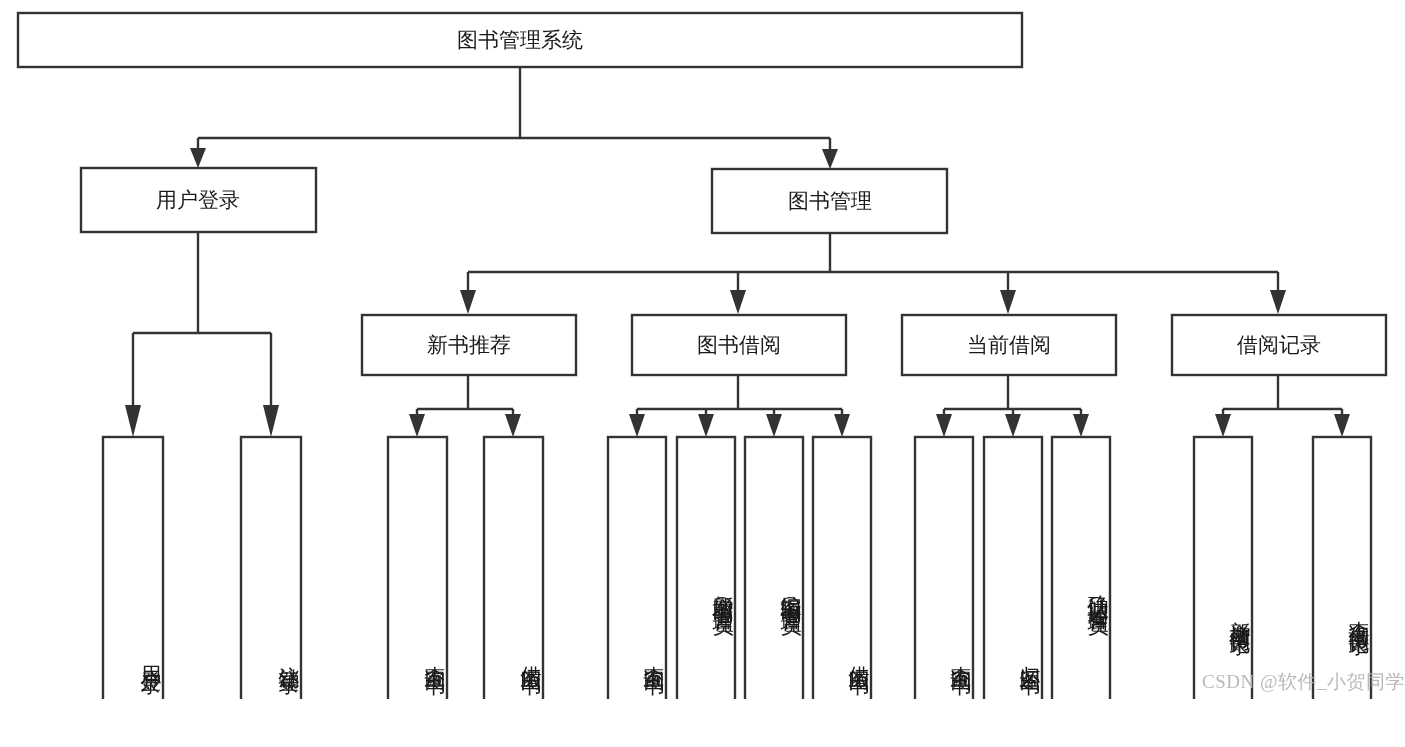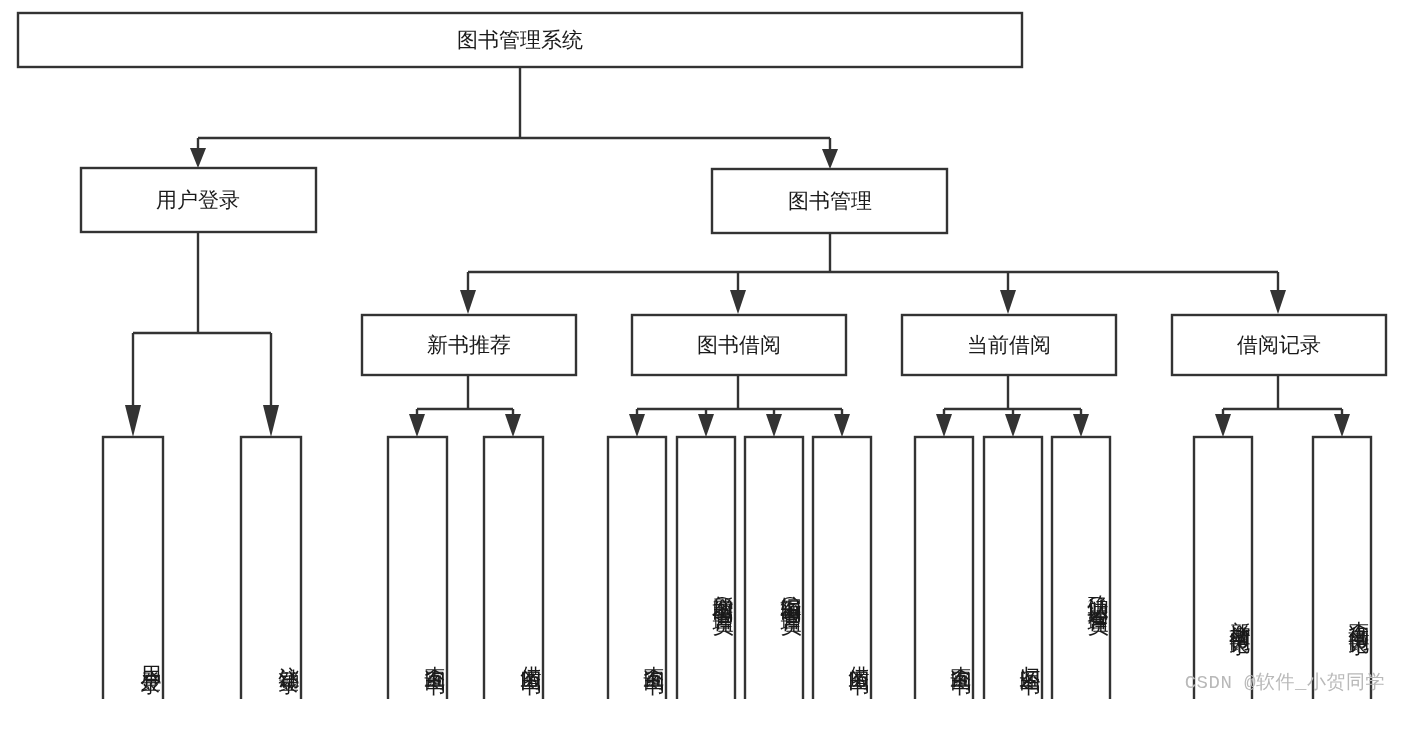--- a/index.html
+++ b/index.html
@@ -60,23 +60,23 @@
     color: #1a1a1a;
     white-space: nowrap;
     text-align: center;
     pointer-events: none;
     display: flex;
     align-items: flex-start;
     justify-content: center;
   }
   .watermark {
     position: absolute;
-    right: 20px;
+    right: 0;
     bottom: 4px;
-    font-family: Liberation Mono, monospace;
+    font-family: Liberation Serif, serif;
     font-size: 19px;
     color: #b9b9b9;
     white-space: nowrap;
     letter-spacing: 0.5px;
   }
 </style>
 </head>
 <body>
 
 <div id="stage">

